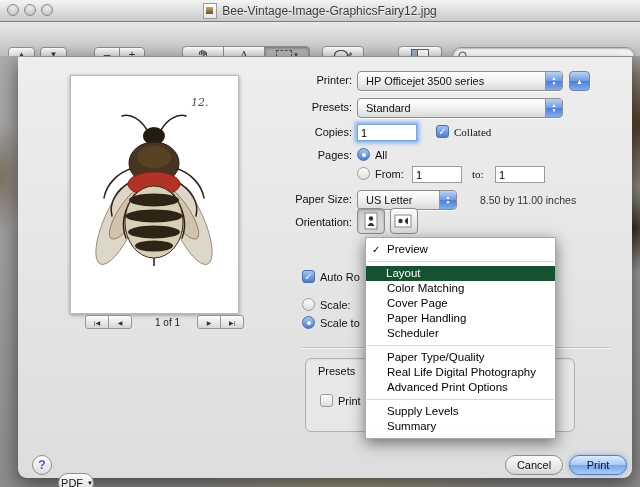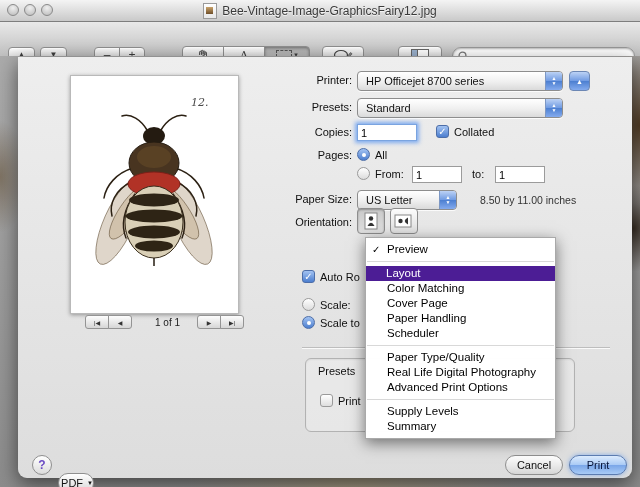--- a/index.html
+++ b/index.html
@@ -98,21 +98,21 @@
     background:linear-gradient(#dcebfd,#a9caf5 50%,#78a5e8 50%,#a9cbf6);
     box-shadow:0 0 5px rgba(110,160,235,.8);}
   .helpbtn{position:absolute;width:20px;height:20px;border-radius:50%;border:1px solid #8f8f8f;
     background:linear-gradient(#ffffff,#dcdcdc);display:flex;align-items:center;justify-content:center;
     font-size:12px;font-weight:bold;color:#6a4bc4;box-sizing:border-box;}
   
   .menu{position:absolute;left:347px;top:180px;width:189px;background:rgba(255,255,255,.98);
     border:1px solid #a9a9a9;box-shadow:0 4px 14px rgba(0,0,0,.5);padding:4px 0;z-index:50;}
   .menu-item{position:relative;height:15px;line-height:15px;font-size:11.5px;
     padding-left:21px;color:#000;white-space:nowrap;}
-  .menu-item.hl{background:#4c1d95;color:#fff;padding-left:20px;}
+  .menu-item.hl{background:#14532d;color:#fff;padding-left:20px;}
   .menu-item .chk{position:absolute;left:6px;top:0;font-size:10px;}
   .menu-sep{height:1px;background:#d8d8d8;margin:4px 1px;}
 </style>
 </head>
 <body>
 
 <div class="screen">
 
   <div class="titlebar">
     <div class="traffic">
@@ -234,21 +234,21 @@
       <div class="page-ind" style="left:122px;top:260px;width:55px;text-align:center;">1 of 1</div>
       <div class="nav-btn" style="left:179px;top:258px;border-radius:3px 0 0 3px;">
         <span>▶</span>
       </div>
       <div class="nav-btn" style="left:202px;top:258px;border-radius:0 3px 3px 0;">
         <span>▶|</span>
       </div>
 
       <div class="rlabel" style="left:214px;top:17px;">Printer:</div>
       <div class="popup" style="left:339px;top:14px;width:206px;">
-        <span>HP Officejet 8700 series</span>
+        <span>HP Officejet 3500 series</span>
         <span class="cap">
             <span>▲</span>
             <span>▼</span>
           </span>
       </div>
       <div class="expander" style="left:551px;top:14px;">
         <span>▲</span>
       </div>
 
       <div class="rlabel" style="left:214px;top:44px;">Presets:</div>
@@ -258,29 +258,29 @@
             <span>▲</span>
             <span>▼</span>
           </span>
       </div>
 
       <div class="rlabel" style="left:214px;top:69px;">Copies:</div>
       <input class="tfield focusring" style="left: 339px; top: 67px; width: 60px;" value="1">
       <div class="cbox on" style="left:418px;top:68px;">
         <span>✓</span>
       </div>
-      <span class="ctl-label" style="left:436px;top:69px;">Collated</span>
+      <span class="ctl-label" style="left:436px;top:69px;font-family:Liberation Serif, serif;">Collated</span>
 
       <div class="rlabel" style="left:214px;top:92px;">Pages:</div>
       <div class="rad on" style="left:339px;top:91px;"></div>
       <span class="ctl-label" style="left:357px;top:92px;">All</span>
       <div class="rad off" style="left:339px;top:110px;"></div>
       <span class="ctl-label" style="left:357px;top:111px;">From:</span>
       <input class="tfield" style="left: 394px; top: 109px; width: 50px;" value="1">
-      <span class="ctl-label" style="left:454px;top:111px;">to:</span>
+      <span class="ctl-label" style="left:454px;top:111px;font-family:Liberation Serif, serif;">to:</span>
       <input class="tfield" style="left: 477px; top: 109px; width: 50px;" value="1">
 
       <div class="rlabel" style="left:214px;top:136px;">Paper Size:</div>
       <div class="popup" style="left:339px;top:133px;width:100px;">
         <span>US Letter</span>
         <span class="cap">
             <span>▲</span>
             <span>▼</span>
           </span>
       </div>

